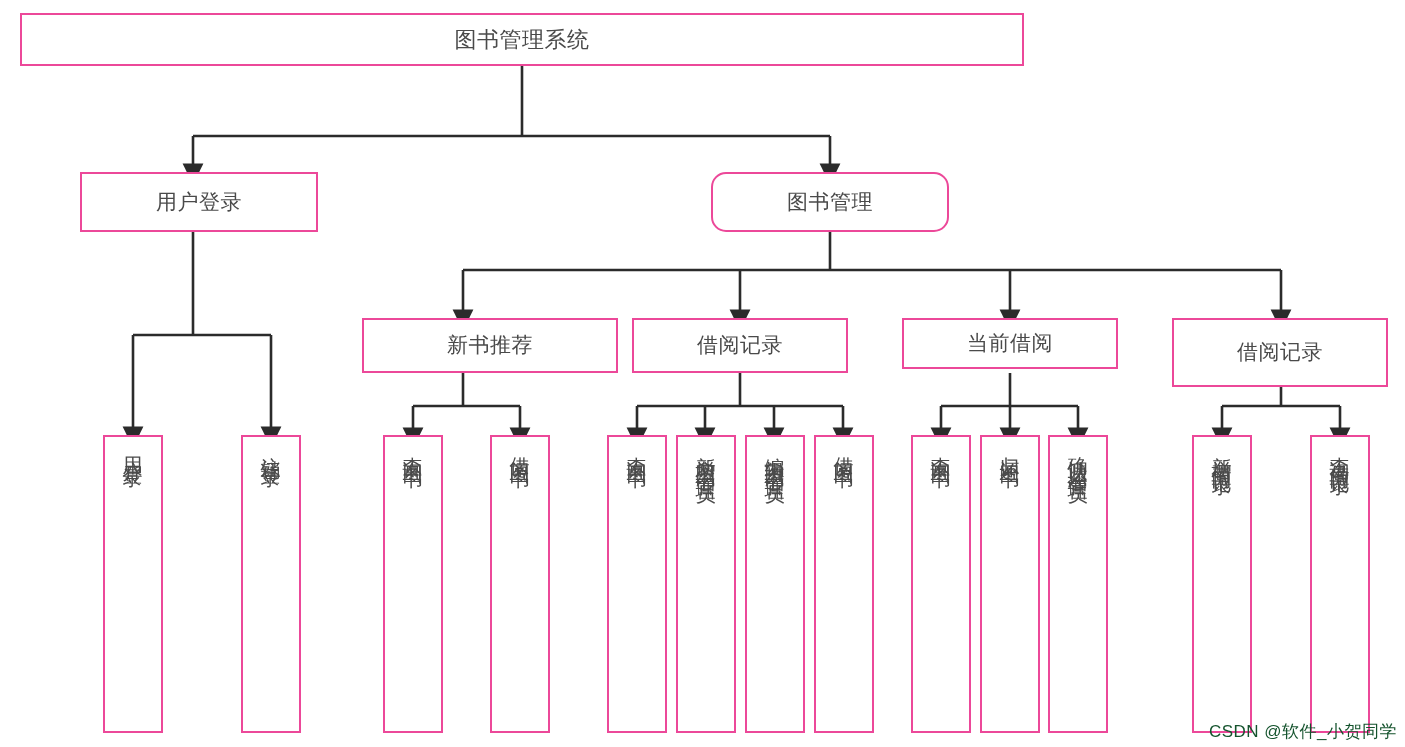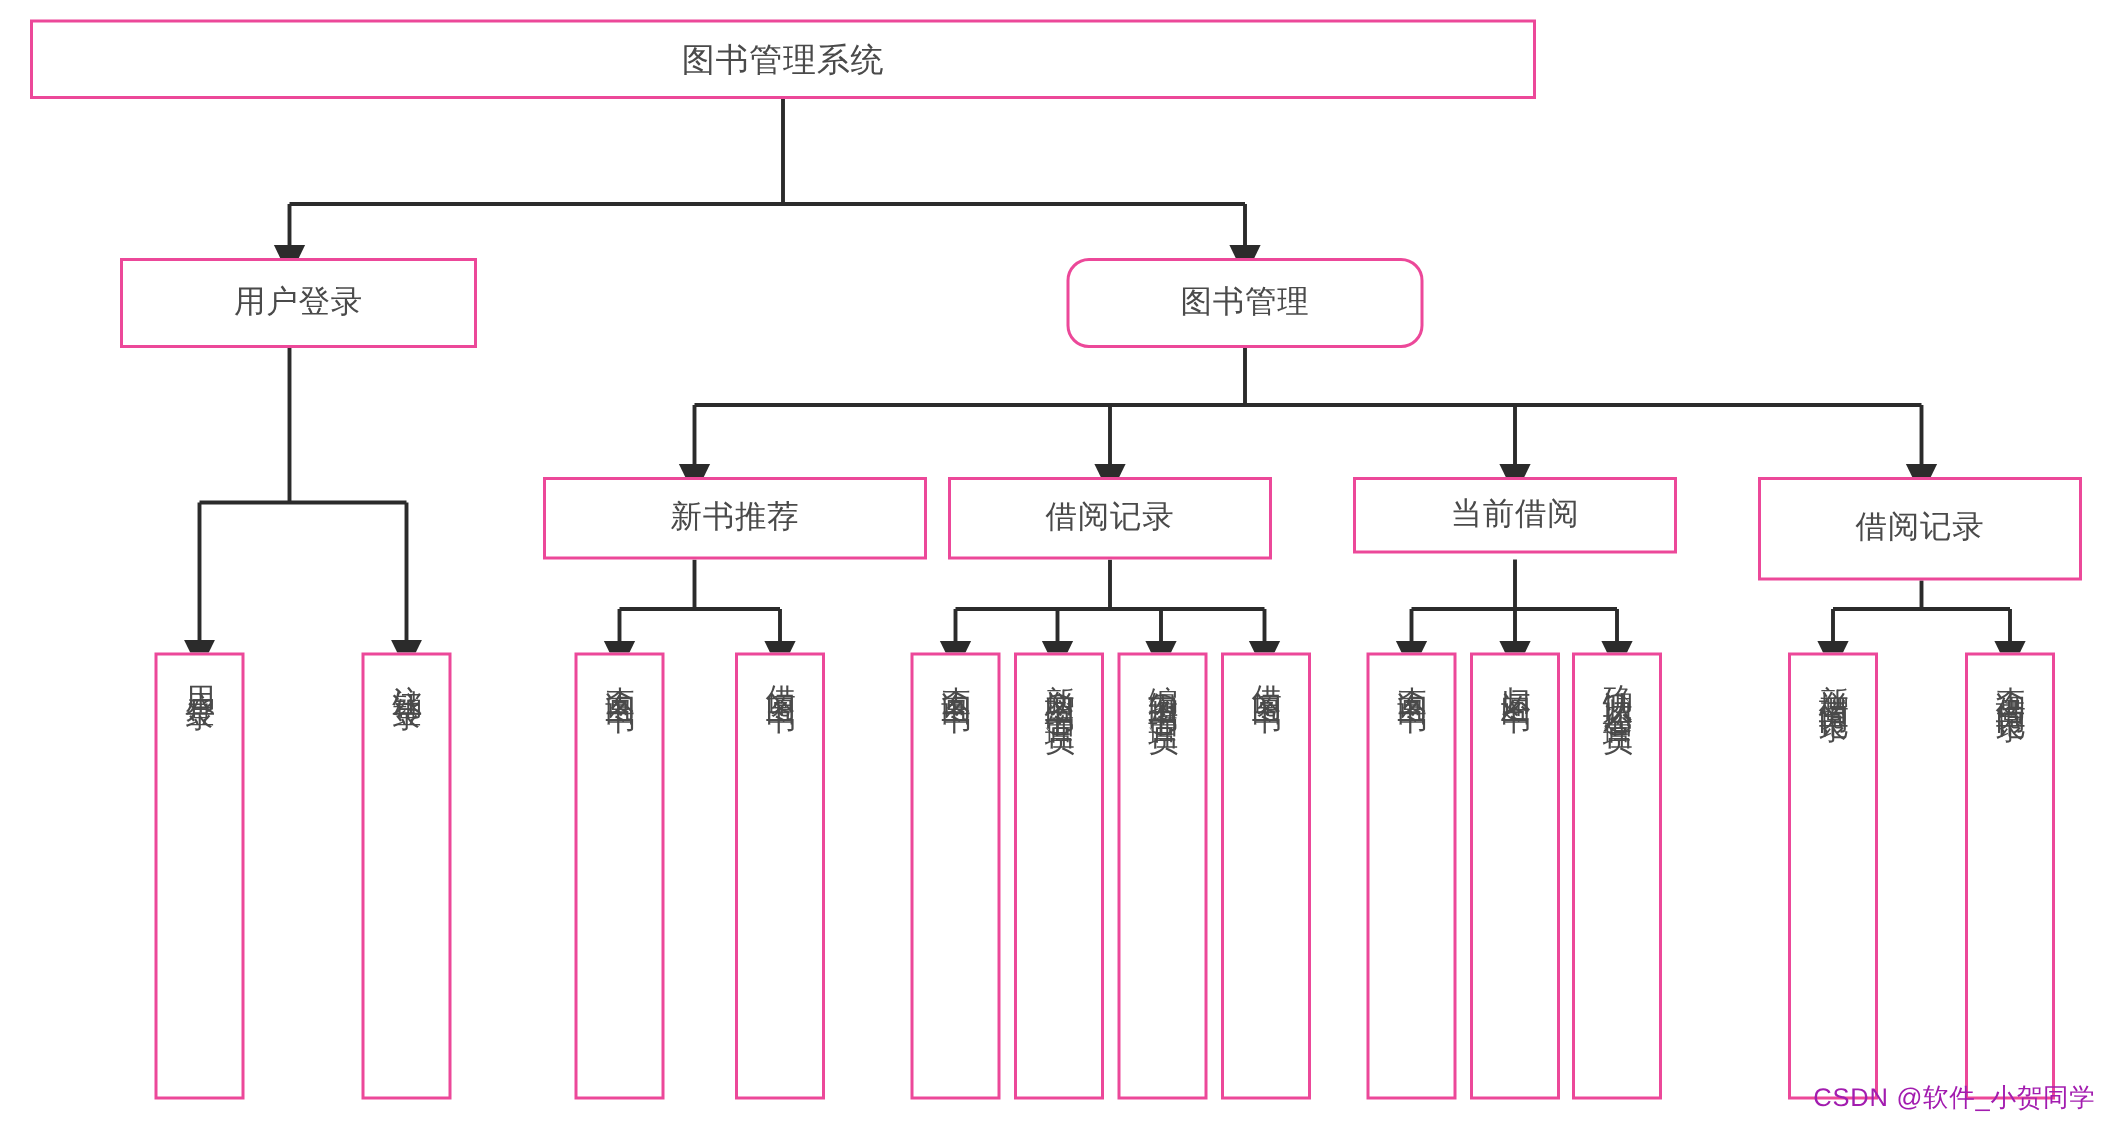--- a/index.html
+++ b/index.html
@@ -62,21 +62,21 @@
     letter-spacing: 4px;
     line-height: 1;
     white-space: nowrap;
     text-align: left;
     margin: 0 auto;
   }
   .watermark {
     position: absolute;
     right: 8px;
     bottom: 4px;
-    color: #a21caf;
+    color: #14532d;
     font-size: 17px;
     letter-spacing: 0.5px;
     z-index: 5;
     white-space: nowrap;
   }
 </style>
 </head>
 <body>
 
 <div id="diagram-root">

